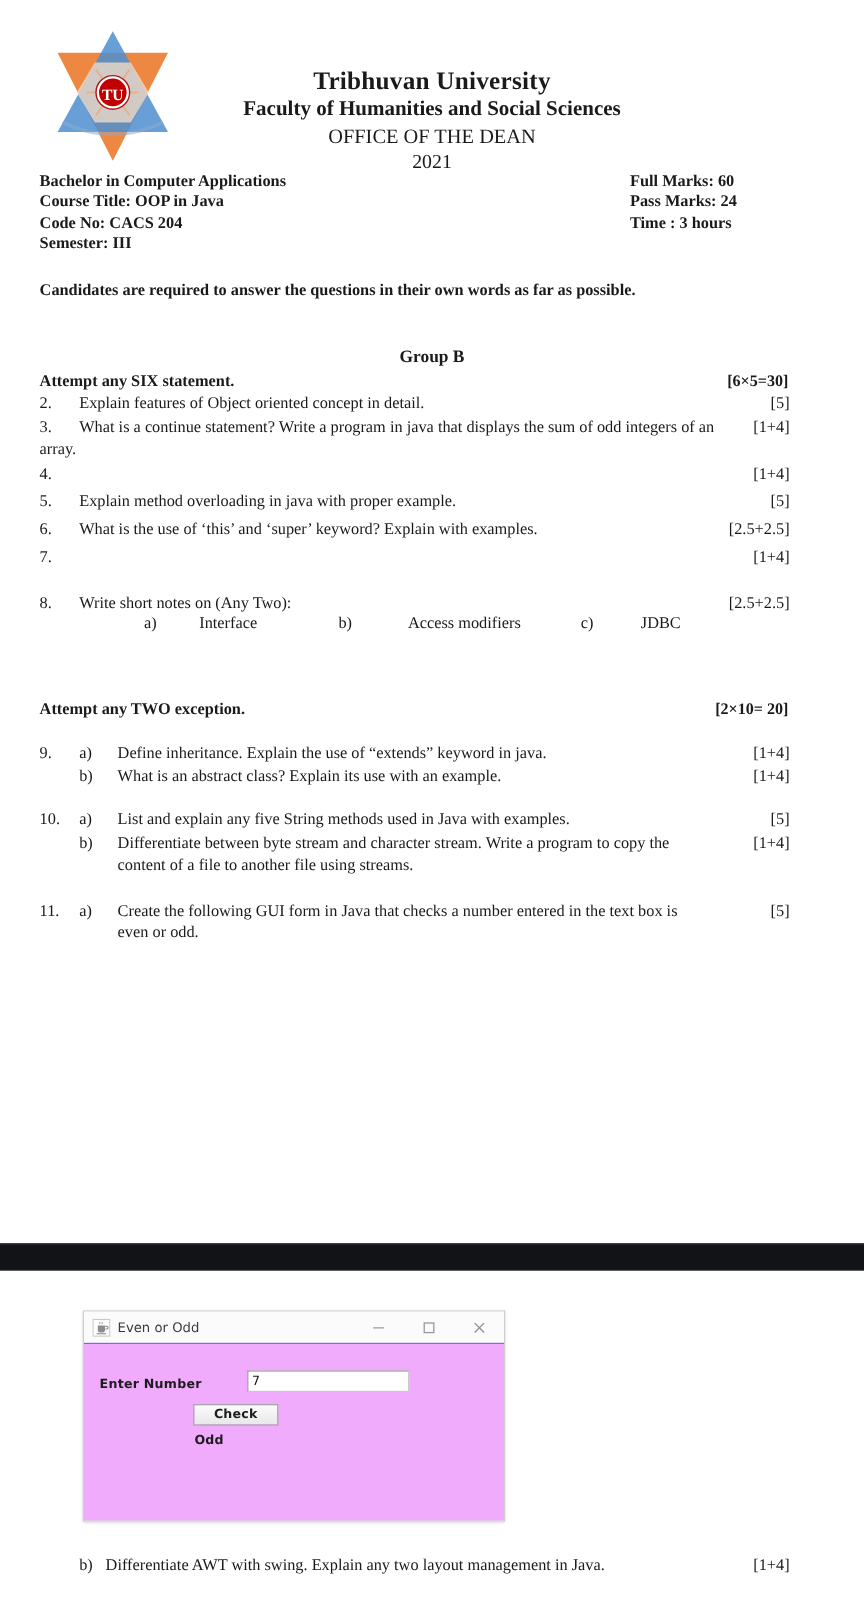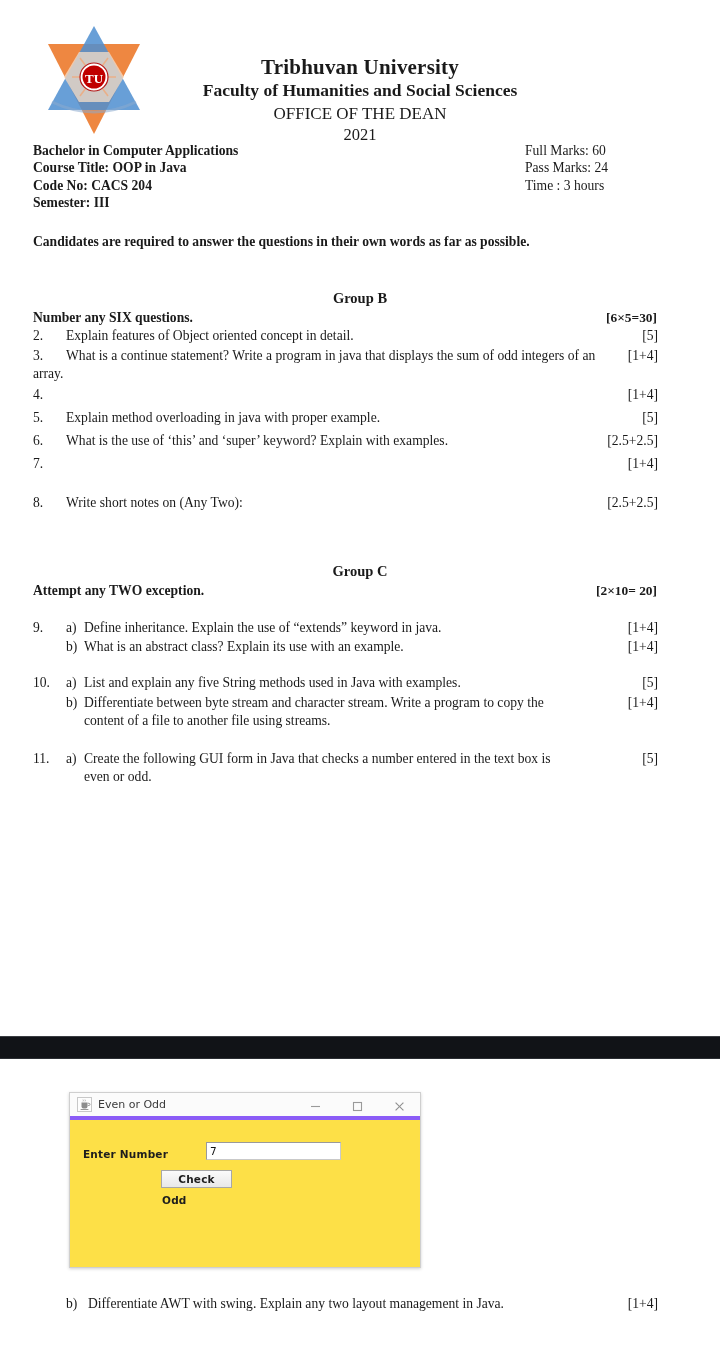--- a/index.html
+++ b/index.html
@@ -83,21 +83,21 @@
     top: 2px;
     font-size: 13.6px;
     font-weight: bold;
     line-height: 17.4px;
   }
   .meta-right {
     position: absolute;
     left: 525px;
     top: 2px;
     font-size: 13.6px;
-    font-weight: normal;
+    font-weight: bold;
     line-height: 17.4px;
   }
   .meta div { white-space: nowrap; }
 
   
   .instruction {
     position: absolute;
     left: 33px;
     top: 234px;
     font-size: 13.6px;
@@ -167,21 +167,21 @@
     display: block;
   }
   .sub .sublab {
     position: absolute;
     left: 0;
     top: 0;
     width: 20px;
   }
   .sub .subtext {
     display: block;
-    margin-left: 18px;
+    margin-left: 32px;
   }
 
   
   .opts {
     position: absolute;
     left: 120px;
     top: 511px;
     font-size: 13.6px;
     width: 470px;
   }
@@ -216,21 +216,21 @@
     top: 33px;
     width: 352px;
     height: 176px;
     background: #f2f2f2;
     border: 1px solid #cfcfcf;
     box-shadow: 0 1px 3px rgba(0,0,0,0.18);
   }
   .swing-titlebar {
     height: 27px;
     background: #fbfbfb;
-    border-bottom: 4px solid #8b5cf6;
+    border-bottom: 1px solid #8b5cf6;
     display: flex;
     align-items: center;
     padding-left: 7px;
     position: relative;
   }
   .swing-appicon {
     width: 15px;
     height: 15px;
     margin-right: 6px;
     flex: 0 0 auto;
@@ -258,21 +258,21 @@
     justify-content: center;
     color: #9a9a9a;
     font-family: "DejaVu Sans", sans-serif;
     font-size: 12px;
   }
   .swing-ctrl svg { display: block; }
 
   .swing-body {
     position: relative;
     height: 147px;
-    background: #fde047;
+    background: #f0abfc;
   }
   .lbl-enter {
     position: absolute;
     left: 13px;
     top: 28px;
     font-family: "DejaVu Sans", sans-serif;
     font-size: 10.5px;
     font-weight: bold;
     color: #1d1d1d;
     letter-spacing: .2px;
@@ -397,21 +397,21 @@
     <div class="meta-right">
       <div>Full Marks: 60</div>
       <div>Pass Marks: 24</div>
       <div>Time : 3 hours</div>
     </div>
   </div>
 
   <div class="instruction">Candidates are required to answer the questions in their own words as far as possible.</div>
 
   <div class="group-head" id="group-b-head">Group B</div>
-  <div class="attempt" id="attempt-b">Number any SIX questions.</div>
+  <div class="attempt" id="attempt-b">Attempt any SIX statement.</div>
   <div class="attempt-marks" id="attempt-b-marks">[6×5=30]</div>
 
   <div class="q" style="top:327px;">
     <span class="num">2.</span>
     <span class="body">Explain features of Object oriented concept in detail.</span>
     <span class="marks">[5]</span>
   </div>
 
   <div class="q" style="top:347px;">
     <span class="num">3.</span>
@@ -440,22 +440,24 @@
     <span class="num">7.</span>
     <span class="marks">[1+4]</span>
   </div>
 
   <div class="q" style="top:494px;">
     <span class="num">8.</span>
     <span class="body">Write short notes on (Any Two):</span>
     <span class="marks">[2.5+2.5]</span>
   </div>
 
-
-  <div class="group-head" id="group-c-head">Group C</div>
+  <div class="opts">
+    <span class="lab" style="width:46px;">a)</span><span style="display:inline-block;width:116px;">Interface</span><span class="lab" style="width:58px;">b)</span><span style="display:inline-block;width:144px;">Access modifiers</span><span class="lab" style="width:50px;">c)</span><span style="display:inline-block;">JDBC</span>
+  </div>
+
   <div class="attempt" id="attempt-c">Attempt any TWO exception.</div>
   <div class="attempt-marks" id="attempt-c-marks">[2×10= 20]</div>
 
   <div class="q" style="top:619px;">
     <span class="num">9.</span>
     <span class="body sub">
       <span class="sublab">a)</span>
       <span class="subtext">Define inheritance. Explain the use of “extends” keyword in java.</span>
     </span>
     <span class="marks">[1+4]</span>

